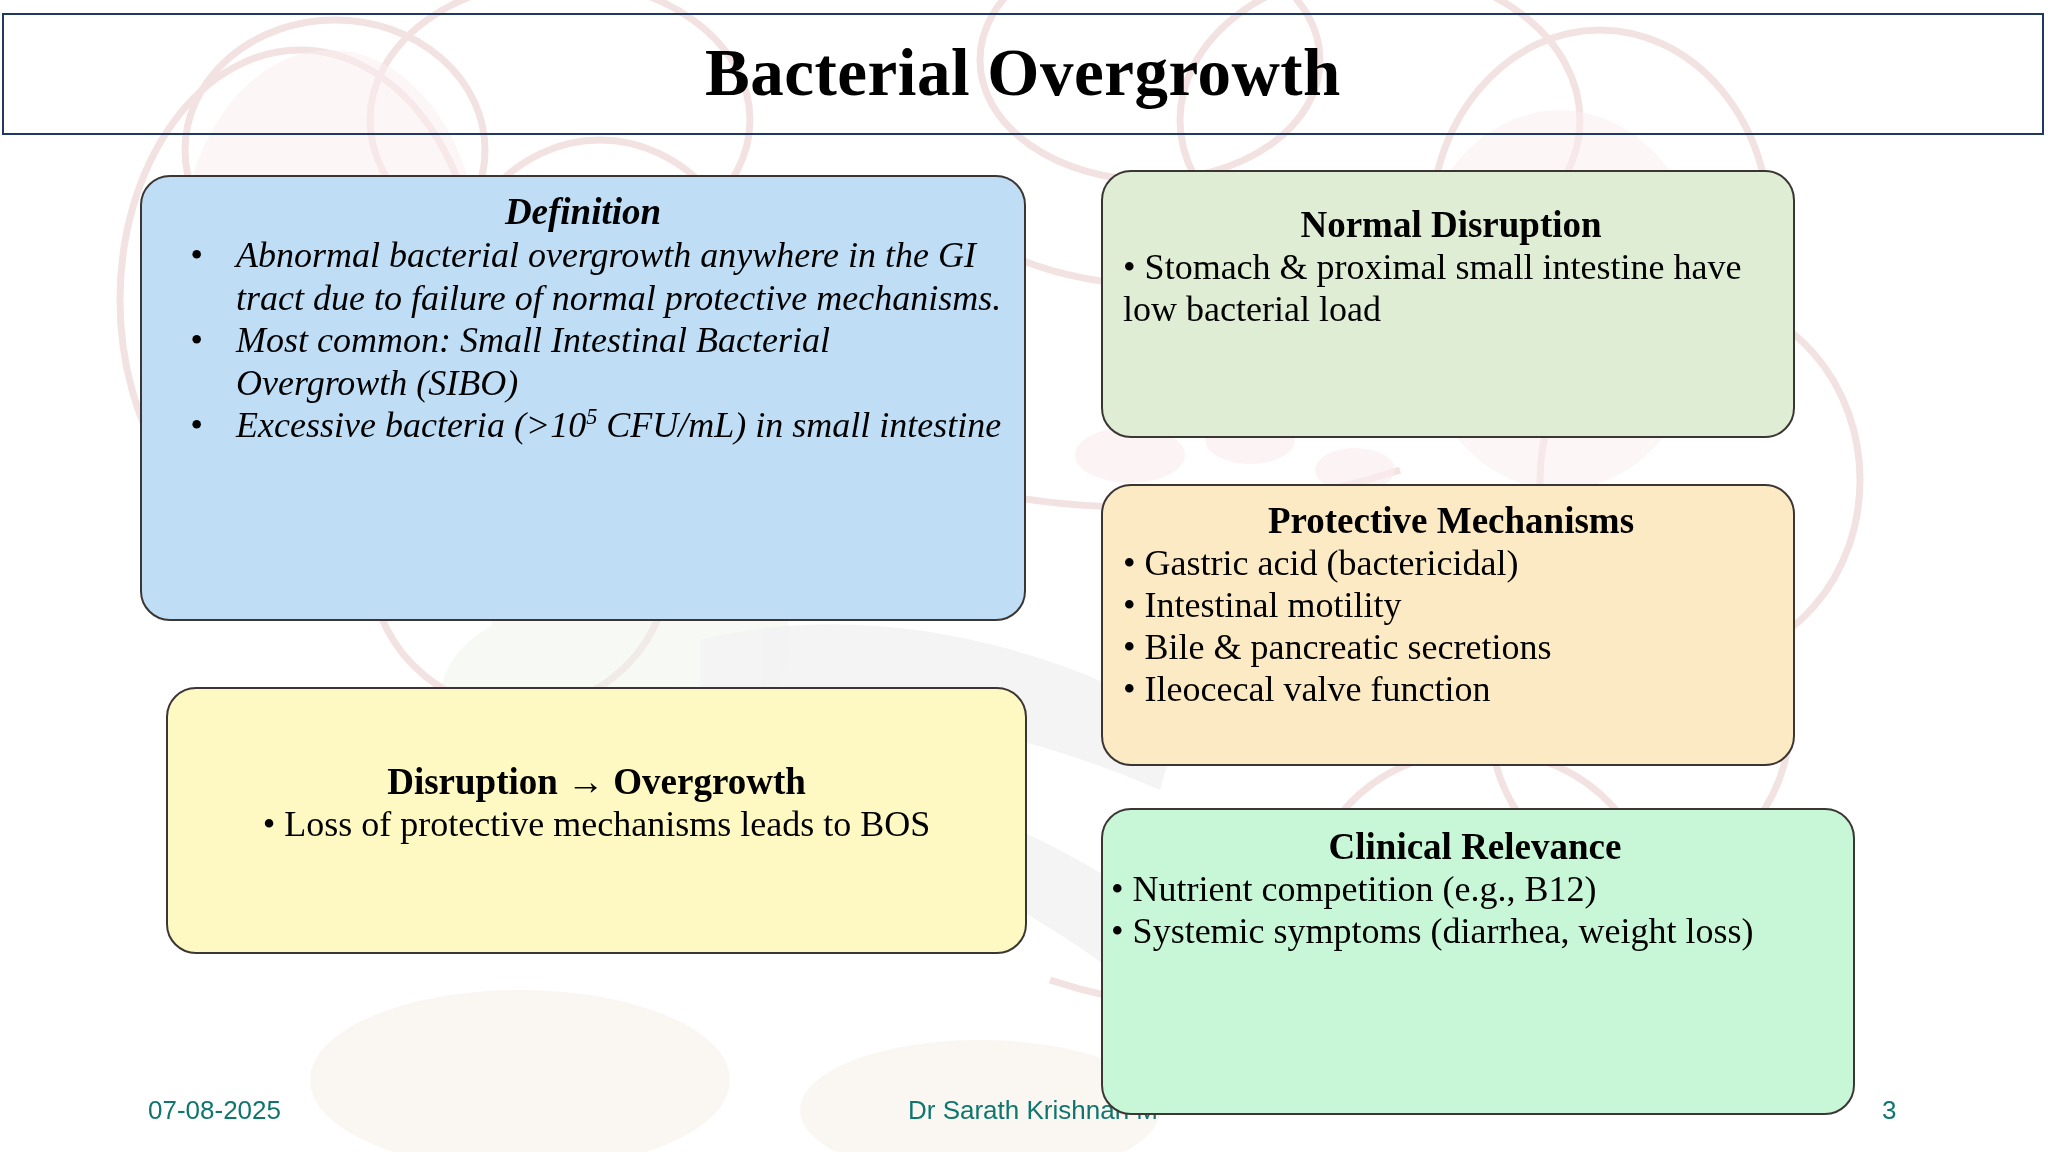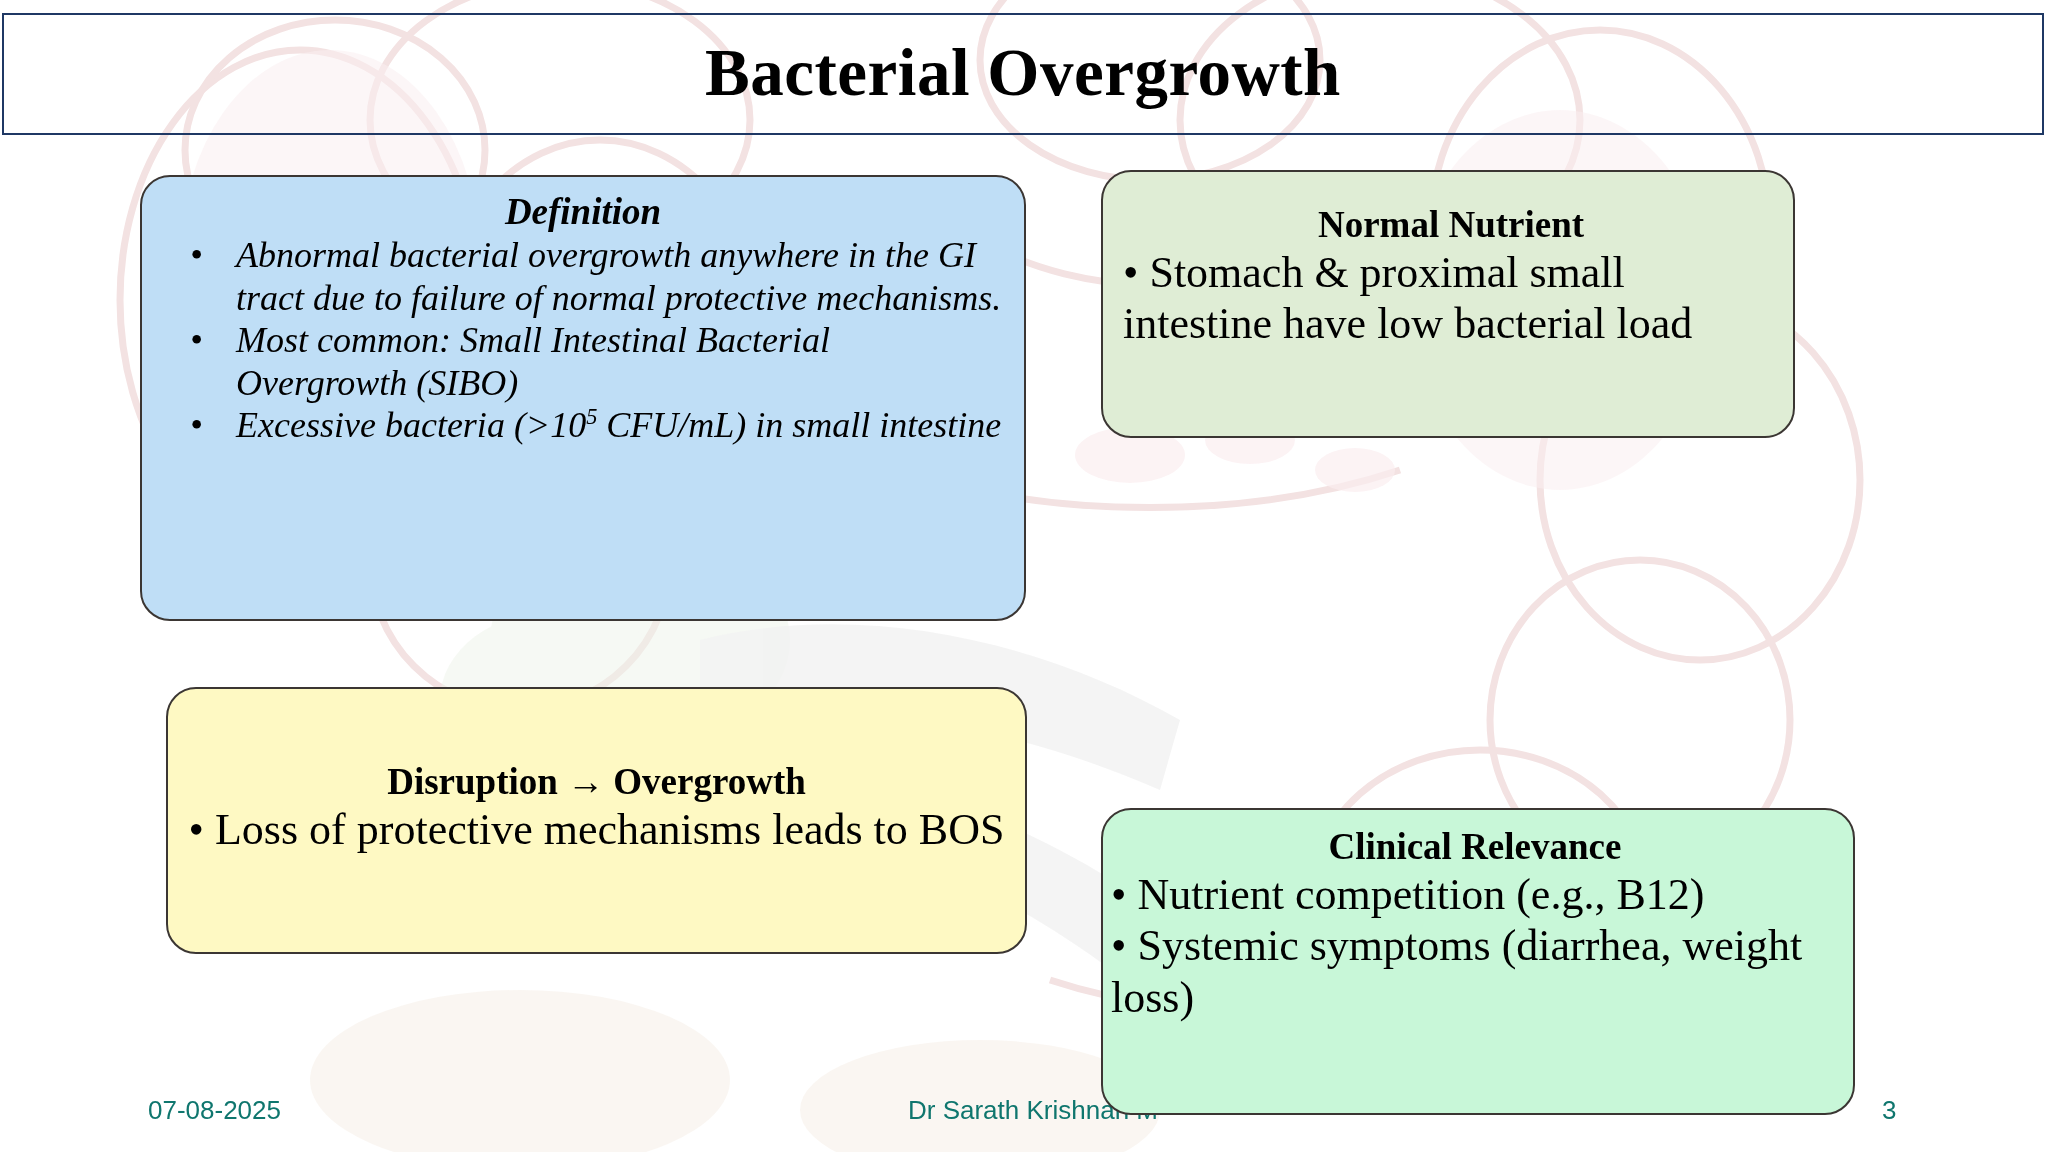--- a/index.html
+++ b/index.html
@@ -65,21 +65,21 @@
     color: #000000;
   }
   .card-title {
     text-align: center;
     font-weight: bold;
     font-size: 37px;
     line-height: 1.12;
     margin: 0 0 2px 0;
   }
   .card-line {
-    font-size: 44px;
+    font-size: 36px;
     line-height: 1.16;
     margin: 0;
     text-align: left;
   }
 
   
   .hang-list {
     margin: 0;
     padding: 0;
     list-style: none;
@@ -215,25 +215,34 @@
         <li class="hang-item">
           <span class="bullet">•</span>
           <span>Excessive bacteria (&gt;10<sup class="sup5">5</sup> CFU/mL) in small intestine</span>
         </li>
       </ul>
     </div>
   </div>
 
   <div class="card" id="card-normal" style="background: rgb(223, 237, 213);">
     <div class="card-inner">
-      <div class="card-title">Normal Nutrient</div>
+      <div class="card-title">Normal Disruption</div>
       <p class="card-line">• Stomach &amp; proximal small intestine have low bacterial load</p>
     </div>
   </div>
 
+  <div class="card" id="card-protective" style="background: rgb(251, 234, 195);">
+    <div class="card-inner">
+      <div class="card-title">Protective Mechanisms</div>
+      <p class="card-line">• Gastric acid (bactericidal)</p>
+      <p class="card-line">• Intestinal motility</p>
+      <p class="card-line">• Bile &amp; pancreatic secretions</p>
+      <p class="card-line">• Ileocecal valve function</p>
+    </div>
+  </div>
 
   <div class="card" id="card-disruption" style="background: #fef9c3;">
     <div class="card-inner">
       <div class="card-title">Disruption → Overgrowth</div>
       <p class="card-line">• Loss of protective mechanisms leads to BOS</p>
     </div>
   </div>
 
   <div class="card" id="card-clinical" style="background: rgb(200, 247, 216);">
     <div class="card-inner">

